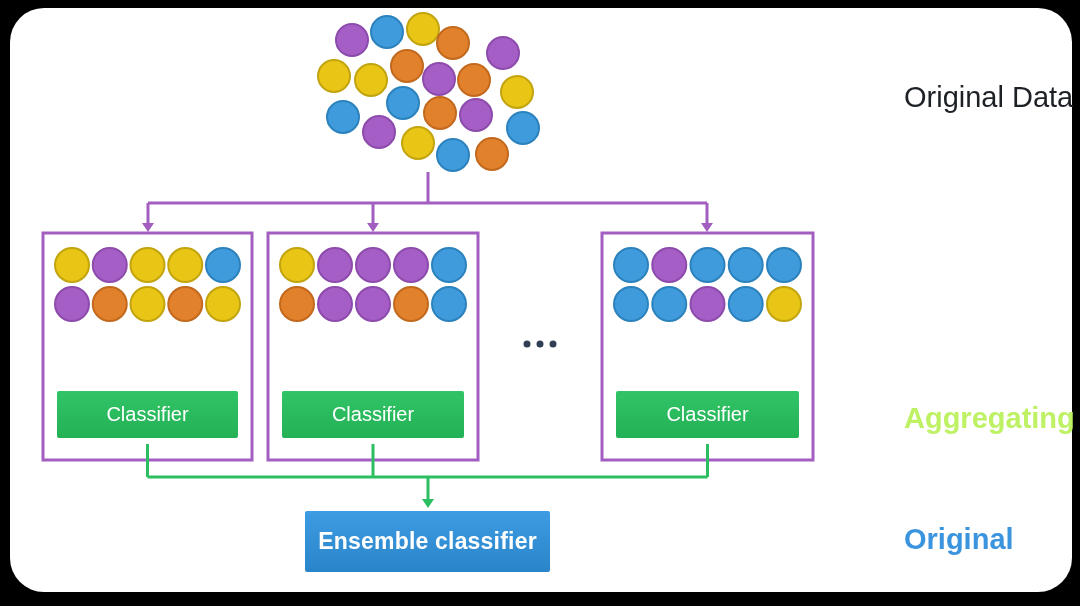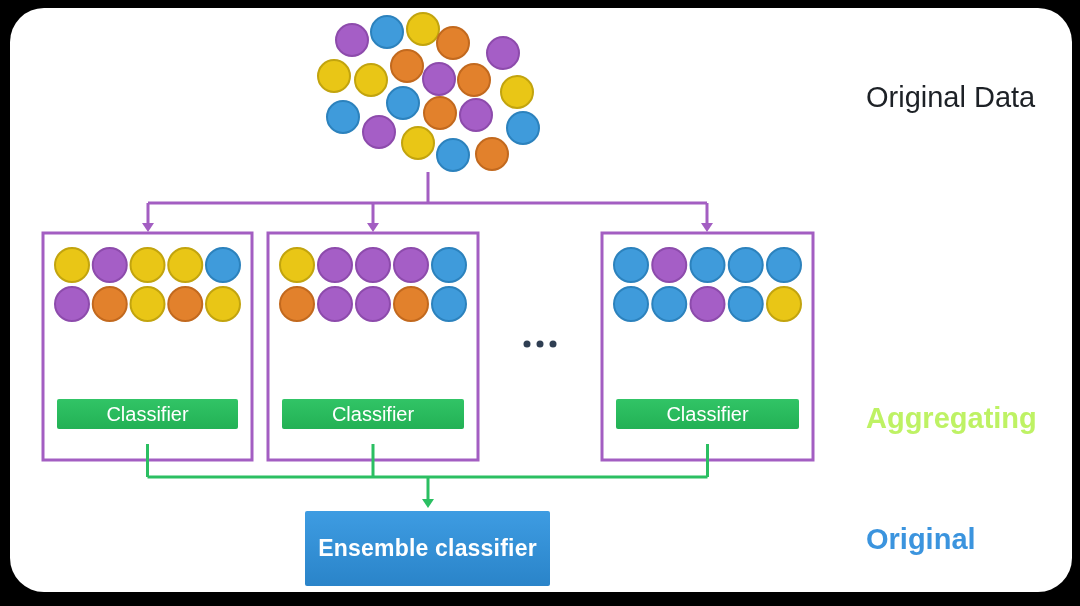--- a/index.html
+++ b/index.html
@@ -9,27 +9,27 @@
   }
   .card{
     position:absolute;left:10px;top:8px;width:1062px;height:584px;
     background:#fff;border-radius:34px;
   }
   #diagram-svg{position:absolute;left:0;top:0;width:1080px;height:606px;}
   .btn{
     position:absolute;display:flex;align-items:center;justify-content:center;
     color:#fff;box-sizing:border-box;border-radius:2px;
   }
-  .classifier{top:399px;height:30px;font-size:20px;font-weight:400;}
+  .classifier{top:391px;height:47px;font-size:20px;font-weight:400;}
   #classifier-1{left:57px;width:181px;}
   #classifier-2{left:282px;width:182px;}
   #classifier-3{left:616px;width:183px;}
-  .ensemble{left:305px;top:511px;width:245px;height:75px;font-size:23px;font-weight:700;letter-spacing:.2px;}
+  .ensemble{left:305px;top:511px;width:245px;height:61px;font-size:23px;font-weight:700;letter-spacing:.2px;}
   .side-label{
-    position:absolute;left:866px;font-size:29px;line-height:36px;white-space:nowrap;
+    position:absolute;left:904px;font-size:29px;line-height:36px;white-space:nowrap;
   }
   .side-label.bold{font-weight:700;}
   #label-original{top:79px;font-weight:400;}
   #label-bootstrapping{top:262px;}
   #label-aggregating{top:400px;}
   #label-bagging{top:521px;}
 </style>
 </head>
 <body>
 

